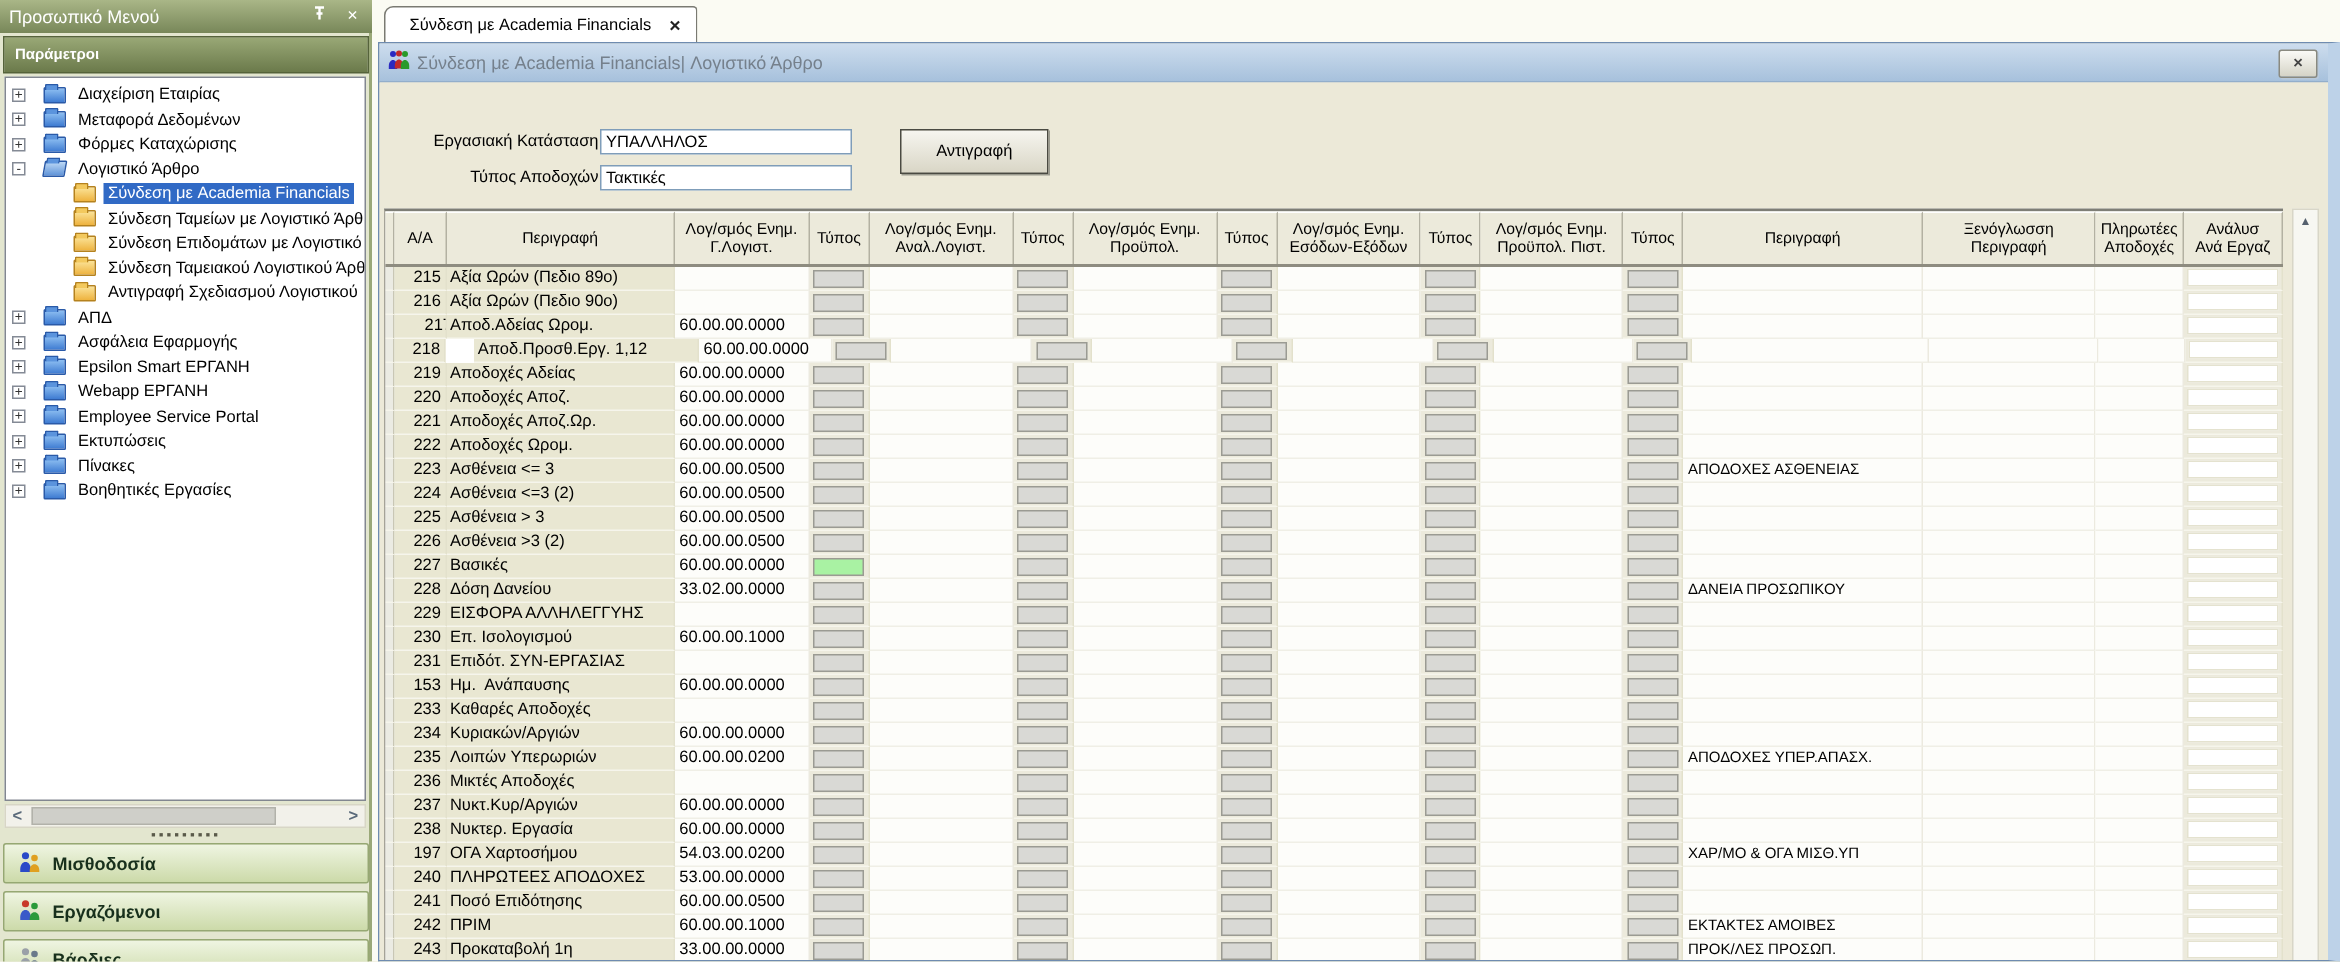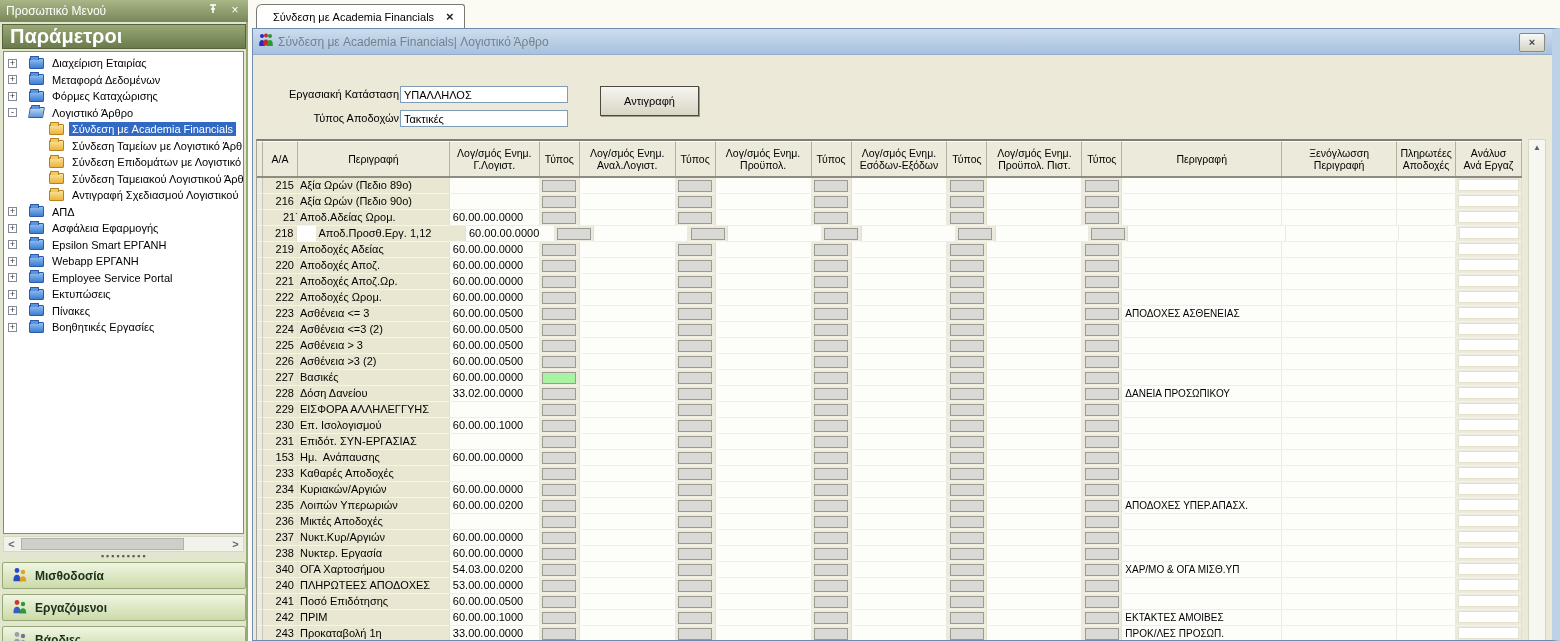--- a/index.html
+++ b/index.html
@@ -11,21 +11,21 @@
   .sidebar { position:absolute; left:0; top:0; width:248px; height:641px;
              background:#e3e6cf; border-right:2px solid #9aa878; }
   .sb-titlebar { position:absolute; left:0; top:0; width:248px; height:22px;
                  background:linear-gradient(#a9b687,#788759); color:#fff; font-size:12px;
                  display:flex; align-items:center; padding-left:6px; }
   .sb-title-icons { position:absolute; right:6px; top:3px; display:flex; gap:8px; }
   .sb-icon { width:14px; height:14px; color:#fff; font-size:12px; line-height:14px;
              text-align:center; cursor:default; }
   .sb-params { position:absolute; left:2px; top:24px; width:244px; height:25px;
                background:linear-gradient(#99a876,#6b7a4b); border:1px solid #55633a;
-               color:#fff; font-size:20px; font-weight:bold; display:flex; align-items:center;
+               color:#fff; font-size:10px; font-weight:bold; display:flex; align-items:center;
                padding-left:7px; }
   .sb-tree { position:absolute; left:3px; top:51px; width:241px; height:483px;
              background:#fff; border:1px solid #828790; overflow:hidden; padding-top:3px; }
   .tree-item { height:16.5px; display:flex; align-items:center; font-size:11px; color:#000;
                white-space:nowrap; }
   .expander { width:9px; height:9px; border:1px solid #848a95; background:#fff;
               font-size:9px; line-height:7px; text-align:center; margin-left:4px;
               color:#333; flex:0 0 9px; }
   .tree-spacer0 { width:8px; flex:0 0 8px; }
   .tree-spacer1 { width:33px; flex:0 0 33px; border-left:1px dotted #b8b8b8; margin-left:8px; }
@@ -829,21 +829,21 @@
                 <div class="cell type" style="width: 40px;"><div class="tbox"></div></div>
                 <div class="cell white acct" style="width: 95px;"></div>
                 <div class="cell type" style="width: 40px;"><div class="tbox"></div></div>
                 <div class="cell white desc2" style="width: 160px;"></div>
                 <div class="cell white" style="width: 115px;"></div>
                 <div class="cell white" style="width: 59px;"></div>
                 <div class="cell anal" style="width: 66px;"><div class="abox"></div></div>
               </div>
               <div class="g-row">
                 <div class="cell gutter" style="width: 6px;"></div>
-                <div class="cell cream aa" style="width: 35px;">340</div>
+                <div class="cell cream aa" style="width: 35px;">197</div>
                 <div class="cell cream desc" style="width: 152px;">ΟΓΑ Χαρτοσήμου</div>
                 <div class="cell white acct" style="width: 90px;">54.03.00.0200</div>
                 <div class="cell type" style="width: 40px;"><div class="tbox"></div></div>
                 <div class="cell white acct" style="width: 96px;"></div>
                 <div class="cell type" style="width: 40px;"><div class="tbox"></div></div>
                 <div class="cell white acct" style="width: 96px;"></div>
                 <div class="cell type" style="width: 40px;"><div class="tbox"></div></div>
                 <div class="cell white acct" style="width: 96px;"></div>
                 <div class="cell type" style="width: 40px;"><div class="tbox"></div></div>
                 <div class="cell white acct" style="width: 95px;"></div>

